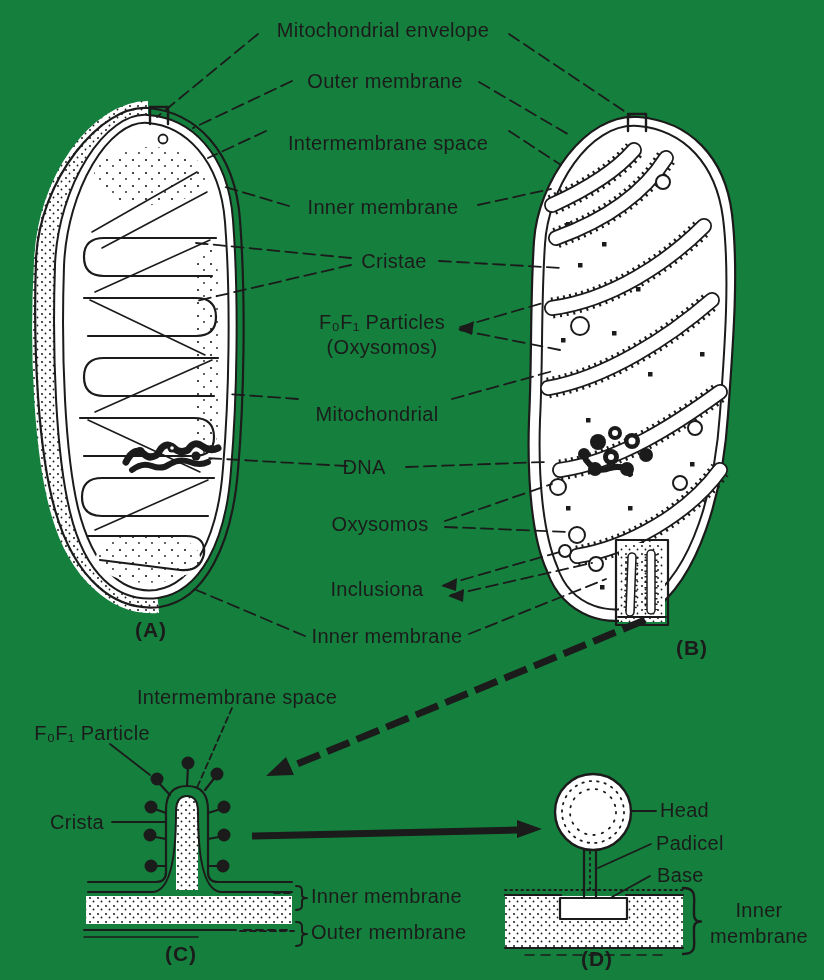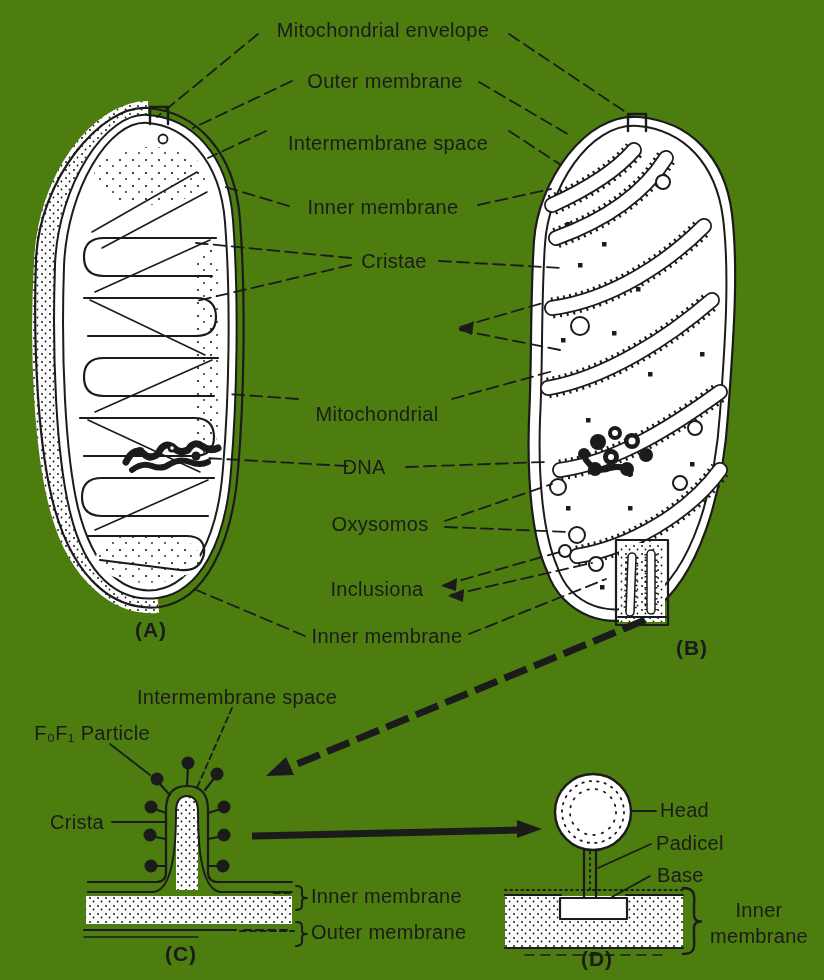--- a/index.html
+++ b/index.html
@@ -1,16 +1,16 @@
 <!DOCTYPE html>
 <html><head>
 <meta charset="utf-8">
 <style>
   html,body{margin:0;padding:0;background:#fff;}
-  .stage{position:relative;width:824px;height:980px;background:#4d7c0f;overflow:hidden;
+  .stage{position:relative;width:824px;height:980px;background:#15803d;overflow:hidden;
          font-family:"Liberation Sans","DejaVu Sans",sans-serif;color:#1b1b1b;}
   .stage svg{position:absolute;left:0;top:0;}
   .lbl{position:absolute;font-size:20px;line-height:24px;letter-spacing:.3px;white-space:nowrap;
        transform:translate(-50%,-50%);text-align:center;color:#1b1b1b;}
   .lbl.two{white-space:normal;width:260px;line-height:25px;}
   .lbl.la{transform:translate(0,-50%);text-align:center;}
   .panel{font-weight:bold;font-size:21px;letter-spacing:1px;}
   
   .ln{stroke:#1b1b1b;fill:none;stroke-linecap:round;stroke-linejoin:round;}
   .w1{stroke-width:1.4}.w16{stroke-width:1.6}.w2{stroke-width:2}.w22{stroke-width:2.2}.w24{stroke-width:2.4}
@@ -260,20 +260,22 @@
 </svg>
 
   <div class="lbl" style="left:383px;top:30px">Mitochondrial envelope</div>
   <div class="lbl" style="left:385px;top:81px">Outer membrane</div>
   <div class="lbl two" style="left:388px;top:143px">
     <div>Intermembrane space</div>
   </div>
   <div class="lbl" style="left:383px;top:207px">Inner membrane</div>
   <div class="lbl" style="left:394px;top:261px">Cristae</div>
   <div class="lbl two" style="left:382px;top:335px">
+    <div>F₀F₁ Particles</div>
+    <div>(Oxysomos)</div>
   </div>
   <div class="lbl two" style="left:377px;top:414px">
     <div>Mitochondrial</div>
   </div>
   <div class="lbl" style="left:364px;top:467px">DNA</div>
   <div class="lbl" style="left:380px;top:524px">Oxysomos</div>
   <div class="lbl" style="left:377px;top:589px">Inclusiona</div>
   <div class="lbl" style="left:387px;top:636px">Inner membrane</div>
 
   <div class="lbl panel" style="left:151px;top:630px">(A)</div>

